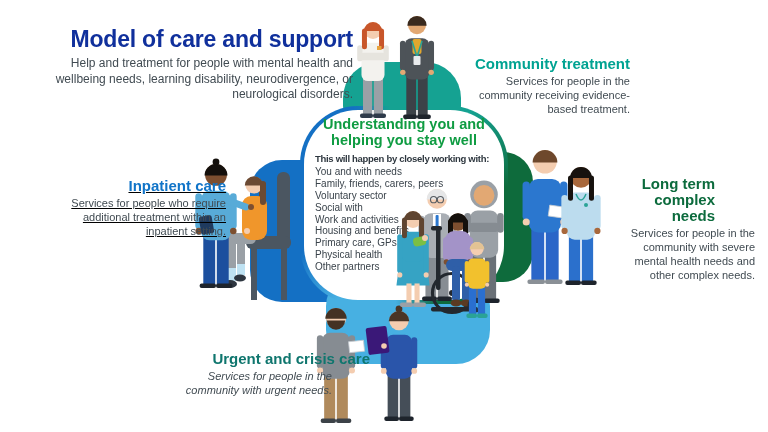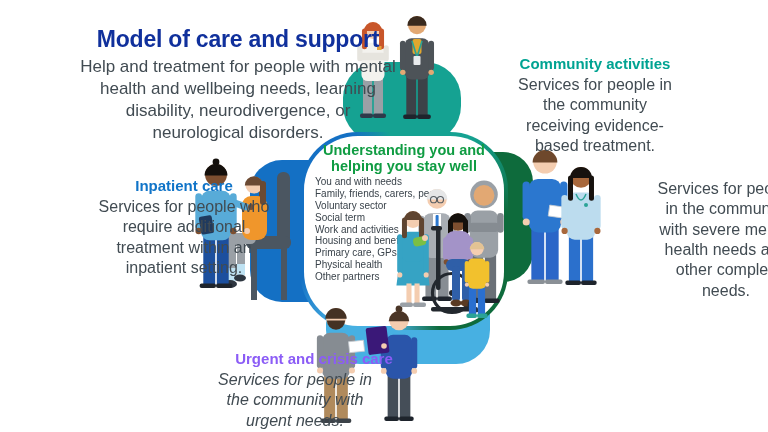--- a/index.html
+++ b/index.html
@@ -3,65 +3,66 @@
 <meta charset="utf-8">
 <style>
   html,body{margin:0;padding:0;background:#fff;}
   .canvas{position:relative;width:768px;height:432px;background:#ffffff;overflow:hidden;
           font-family:"Liberation Sans",sans-serif;}
   svg.layer{position:absolute;left:0;top:0;}
   #base-layer{z-index:0;}
   #people-layer{z-index:2;pointer-events:none;}
 
   
-  .centre{position:absolute;left:300px;top:132px;width:208px;height:198px;box-sizing:border-box;
+  .centre{position:absolute;left:300px;top:106px;width:208px;height:198px;box-sizing:border-box;
           border:4.5px solid transparent;border-radius:58px;z-index:1;text-align:center;
           background:linear-gradient(#fff,#fff) padding-box,
             conic-gradient(from 0deg,#15A292 0deg 35deg,#0E6B3C 80deg 160deg,#47B0E2 185deg 215deg,
             #1470C4 245deg 332deg,#15A292 352deg 360deg) border-box;}
   .centre h2{margin:7px 8px 0;font-size:14.5px;line-height:1.08;font-weight:bold;color:#0F9C42;}
   .centre .intro{margin:5px 2px 0 11px;text-align:left;font-size:9.5px;font-weight:bold;
                  letter-spacing:-0.3px;color:#2E373F;white-space:nowrap;}
   .centre ul{margin:2px 0 0 11px;padding:0;list-style:none;text-align:left;
              font-size:10px;line-height:11.8px;color:#3A434B;}
 
-  .block{position:absolute;z-index:3;text-align:center;margin-left:44px;}
+  .block{position:absolute;z-index:3;text-align:right;}
   .block h3{margin:0;font-size:15px;line-height:1.06;font-weight:bold;}
-  .block p{margin:3px 0 0;font-size:16px;line-height:1.27;color:#414B52;}
+  .block p{margin:3px 0 0;font-size:11px;line-height:1.27;color:#414B52;}
   #block-title{left:35px;top:27px;width:318px;}
   #block-title h1{margin:0;font-size:23px;line-height:1.05;color:#10309C;letter-spacing:-0.2px;}
-  #block-title p{margin:5px 0 0;font-size:17px;line-height:1.3;color:#414B52;}
+  #block-title p{margin:5px 0 0;font-size:12px;line-height:1.3;color:#414B52;}
   #block-community{left:472px;top:56px;width:158px;}
   #block-longterm{left:609px;top:176px;width:146px;}
   #block-longterm h3{max-width:106px;}
-  #block-inpatient{left:54px;top:178px;width:172px;}
+  #block-inpatient{left:54px;top:178px;width:172px;text-decoration:underline;}
   #block-urgent{left:170px;top:351px;width:200px;}
   #block-urgent p{max-width:162px;font-style:italic;}
   .c-community{color:#00A392;} .c-longterm{color:#0C6B3D;}
-  .c-inpatient{color:#1074C8;} .c-urgent{color:#8b5cf6;}
+  .c-inpatient{color:#1074C8;} .c-urgent{color:#0f766e;}
 </style>
 </head>
 <body>
 
 <div class="canvas">
 
   <svg id="base-layer" class="layer" width="768" height="432" viewBox="0 0 768 432">
     <rect x="343" y="62" width="118" height="80" rx="36" fill="#15A292"></rect>
     <rect x="250" y="160" width="110" height="142" rx="32" fill="#1470C4"></rect>
     <rect x="440" y="152" width="93" height="130" rx="30" fill="#0E6B3C"></rect>
     <rect x="326" y="272" width="164" height="92" rx="34" fill="#47B0E2"></rect>
   </svg>
 
   <div class="centre">
     <h2>Understanding you and helping you stay well</h2>
+    <p class="intro">This will happen by closely working with:</p>
     <ul>
       <li>You and with needs</li>
       <li>Family, friends, carers, peers</li>
       <li>Voluntary sector</li>
-      <li>Social term</li>
+      <li>Social with</li>
       <li>Work and activities</li>
       <li>Housing and benefits</li>
       <li>Primary care, GPs</li>
       <li>Physical health</li>
       <li>Other partners</li>
     </ul>
   </div>
 
   <svg id="people-layer" class="layer" width="768" height="432" viewBox="0 0 768 432">
       <g>
@@ -283,25 +284,26 @@
         <path d="M469.712 249.28799999999998 A7.287999999999999 7.287999999999999 0 0 1 484.288 249.28799999999998 Z" fill="#E3C394"></path>
       </g>
     </svg>
 
   <div class="block" id="block-title">
     <h1>Model of care and support</h1>
     <p>Help and treatment for people with mental health and wellbeing needs, learning disability, neurodivergence, or neurological disorders.</p>
   </div>
 
   <div class="block" id="block-community">
-    <h3 class="c-community">Community activities</h3>
+    <h3 class="c-community">Community treatment</h3>
     <p>Services for people in the community receiving evidence-based treatment.</p>
   </div>
 
   <div class="block" id="block-longterm">
+    <h3 class="c-longterm">Long term complex needs</h3>
     <p>Services for people in the community with severe mental health needs and other complex needs.</p>
   </div>
 
   <div class="block" id="block-inpatient">
     <h3 class="c-inpatient">Inpatient care</h3>
     <p>Services for people who require additional treatment within an inpatient setting.</p>
   </div>
 
   <div class="block" id="block-urgent">
     <h3 class="c-urgent">Urgent and crisis care</h3>

